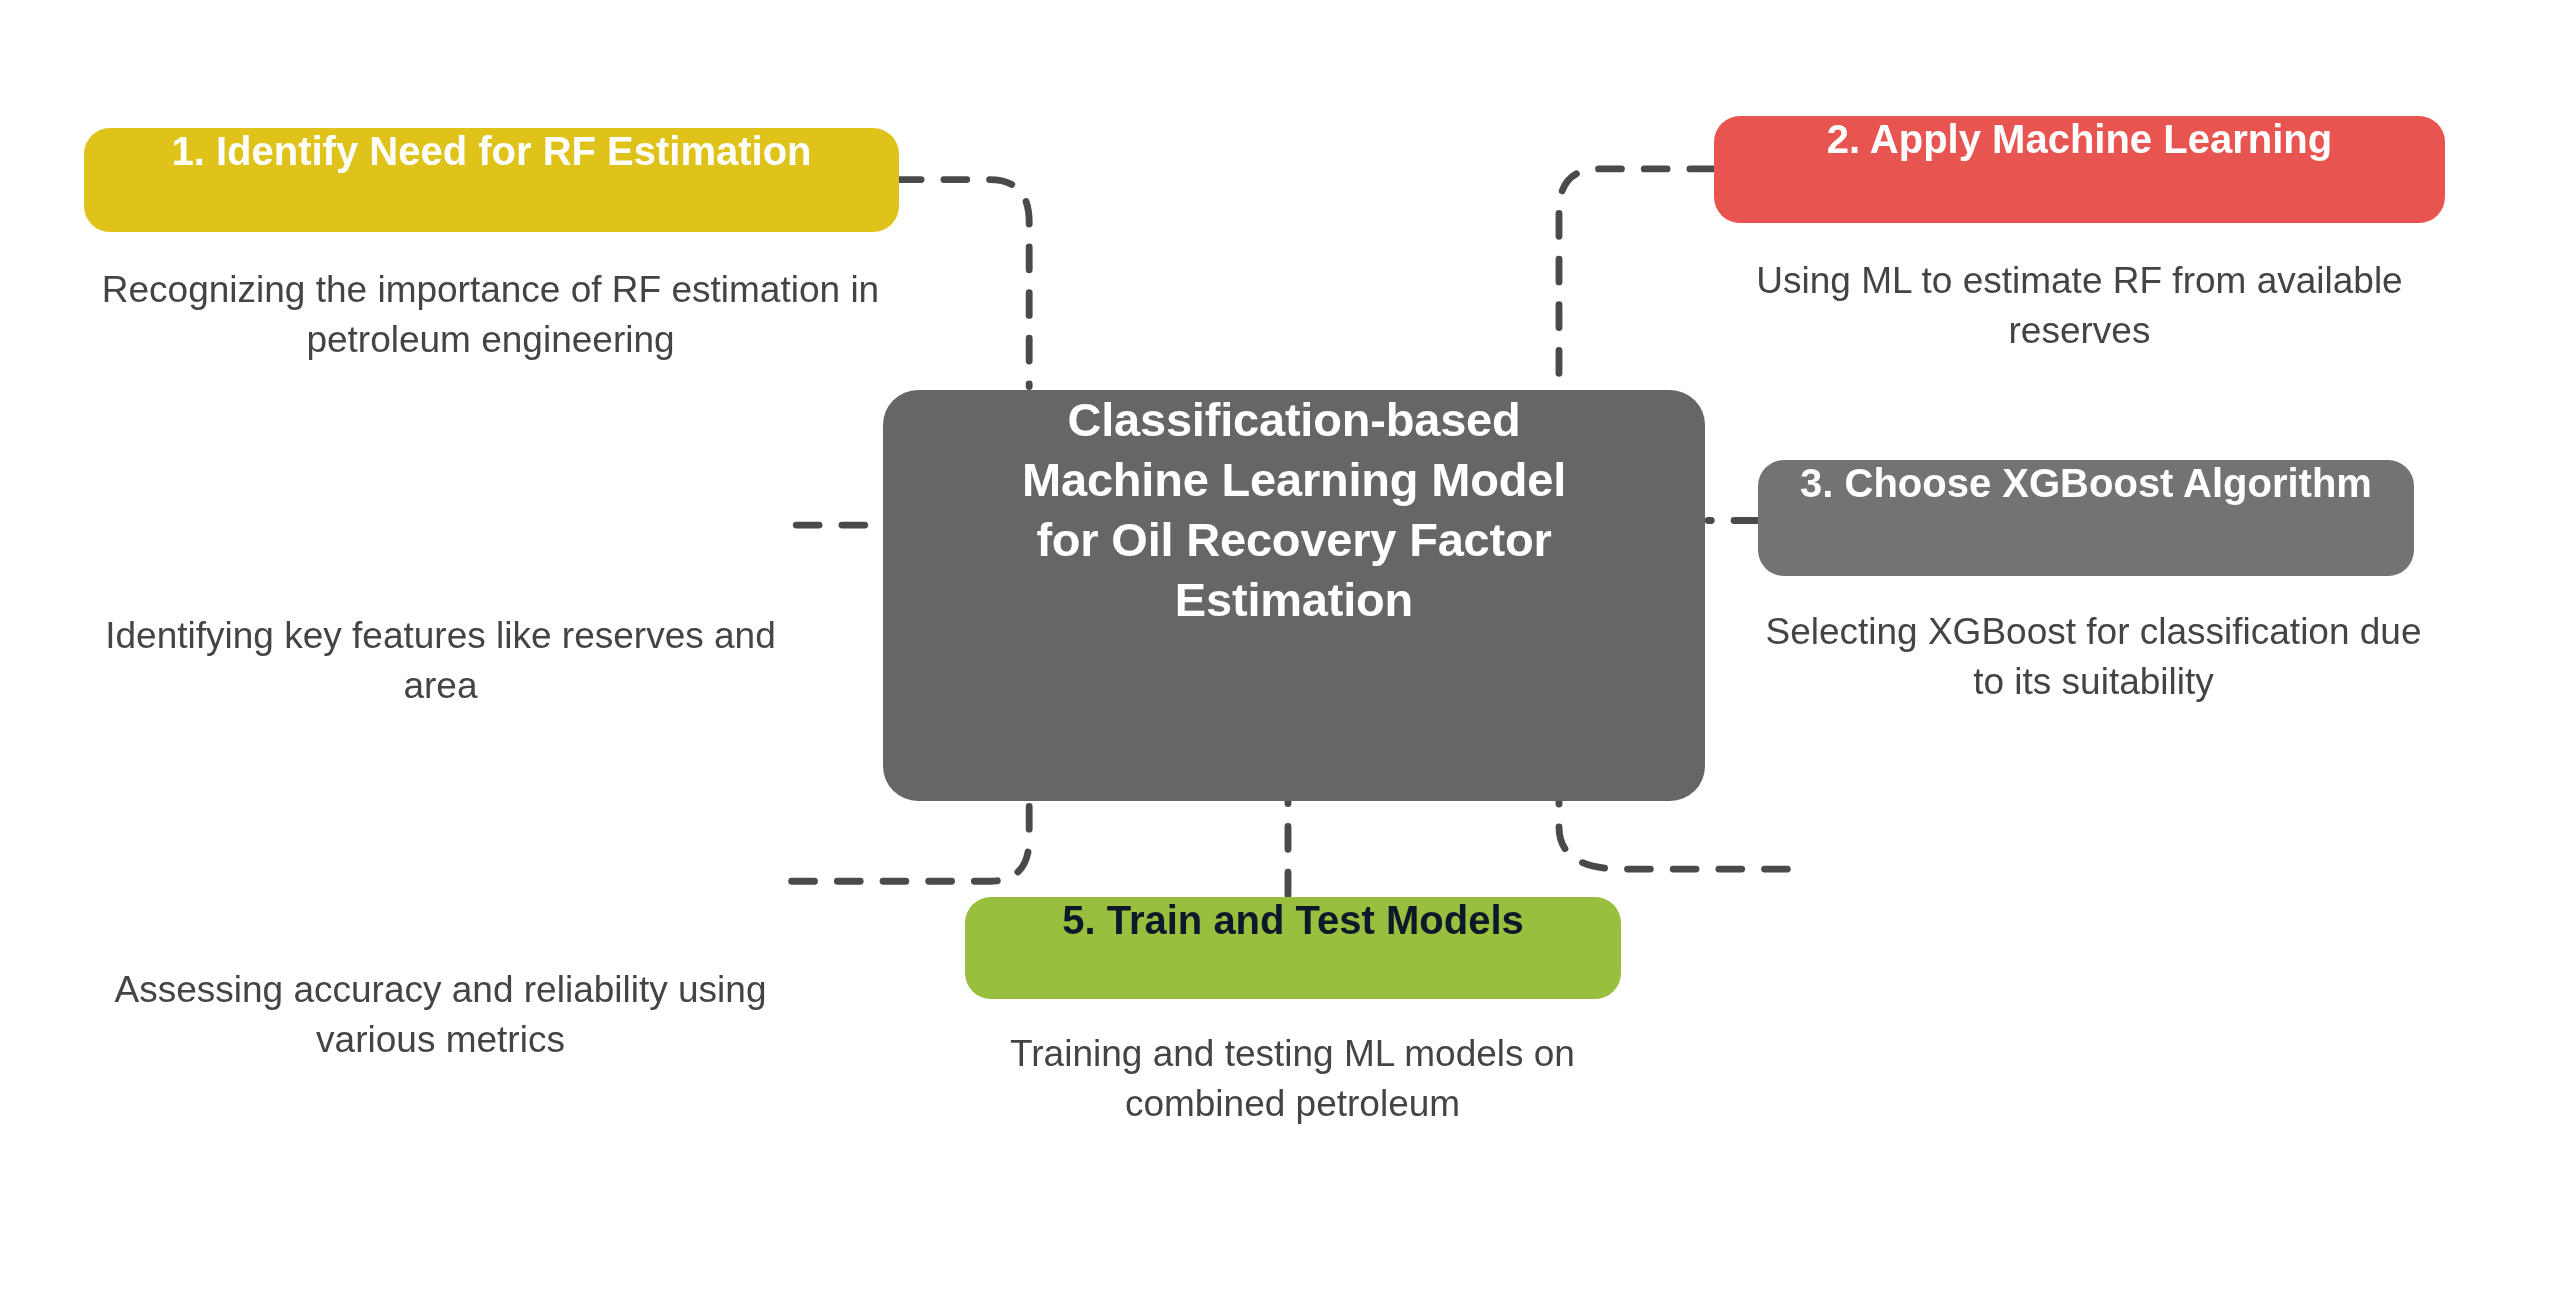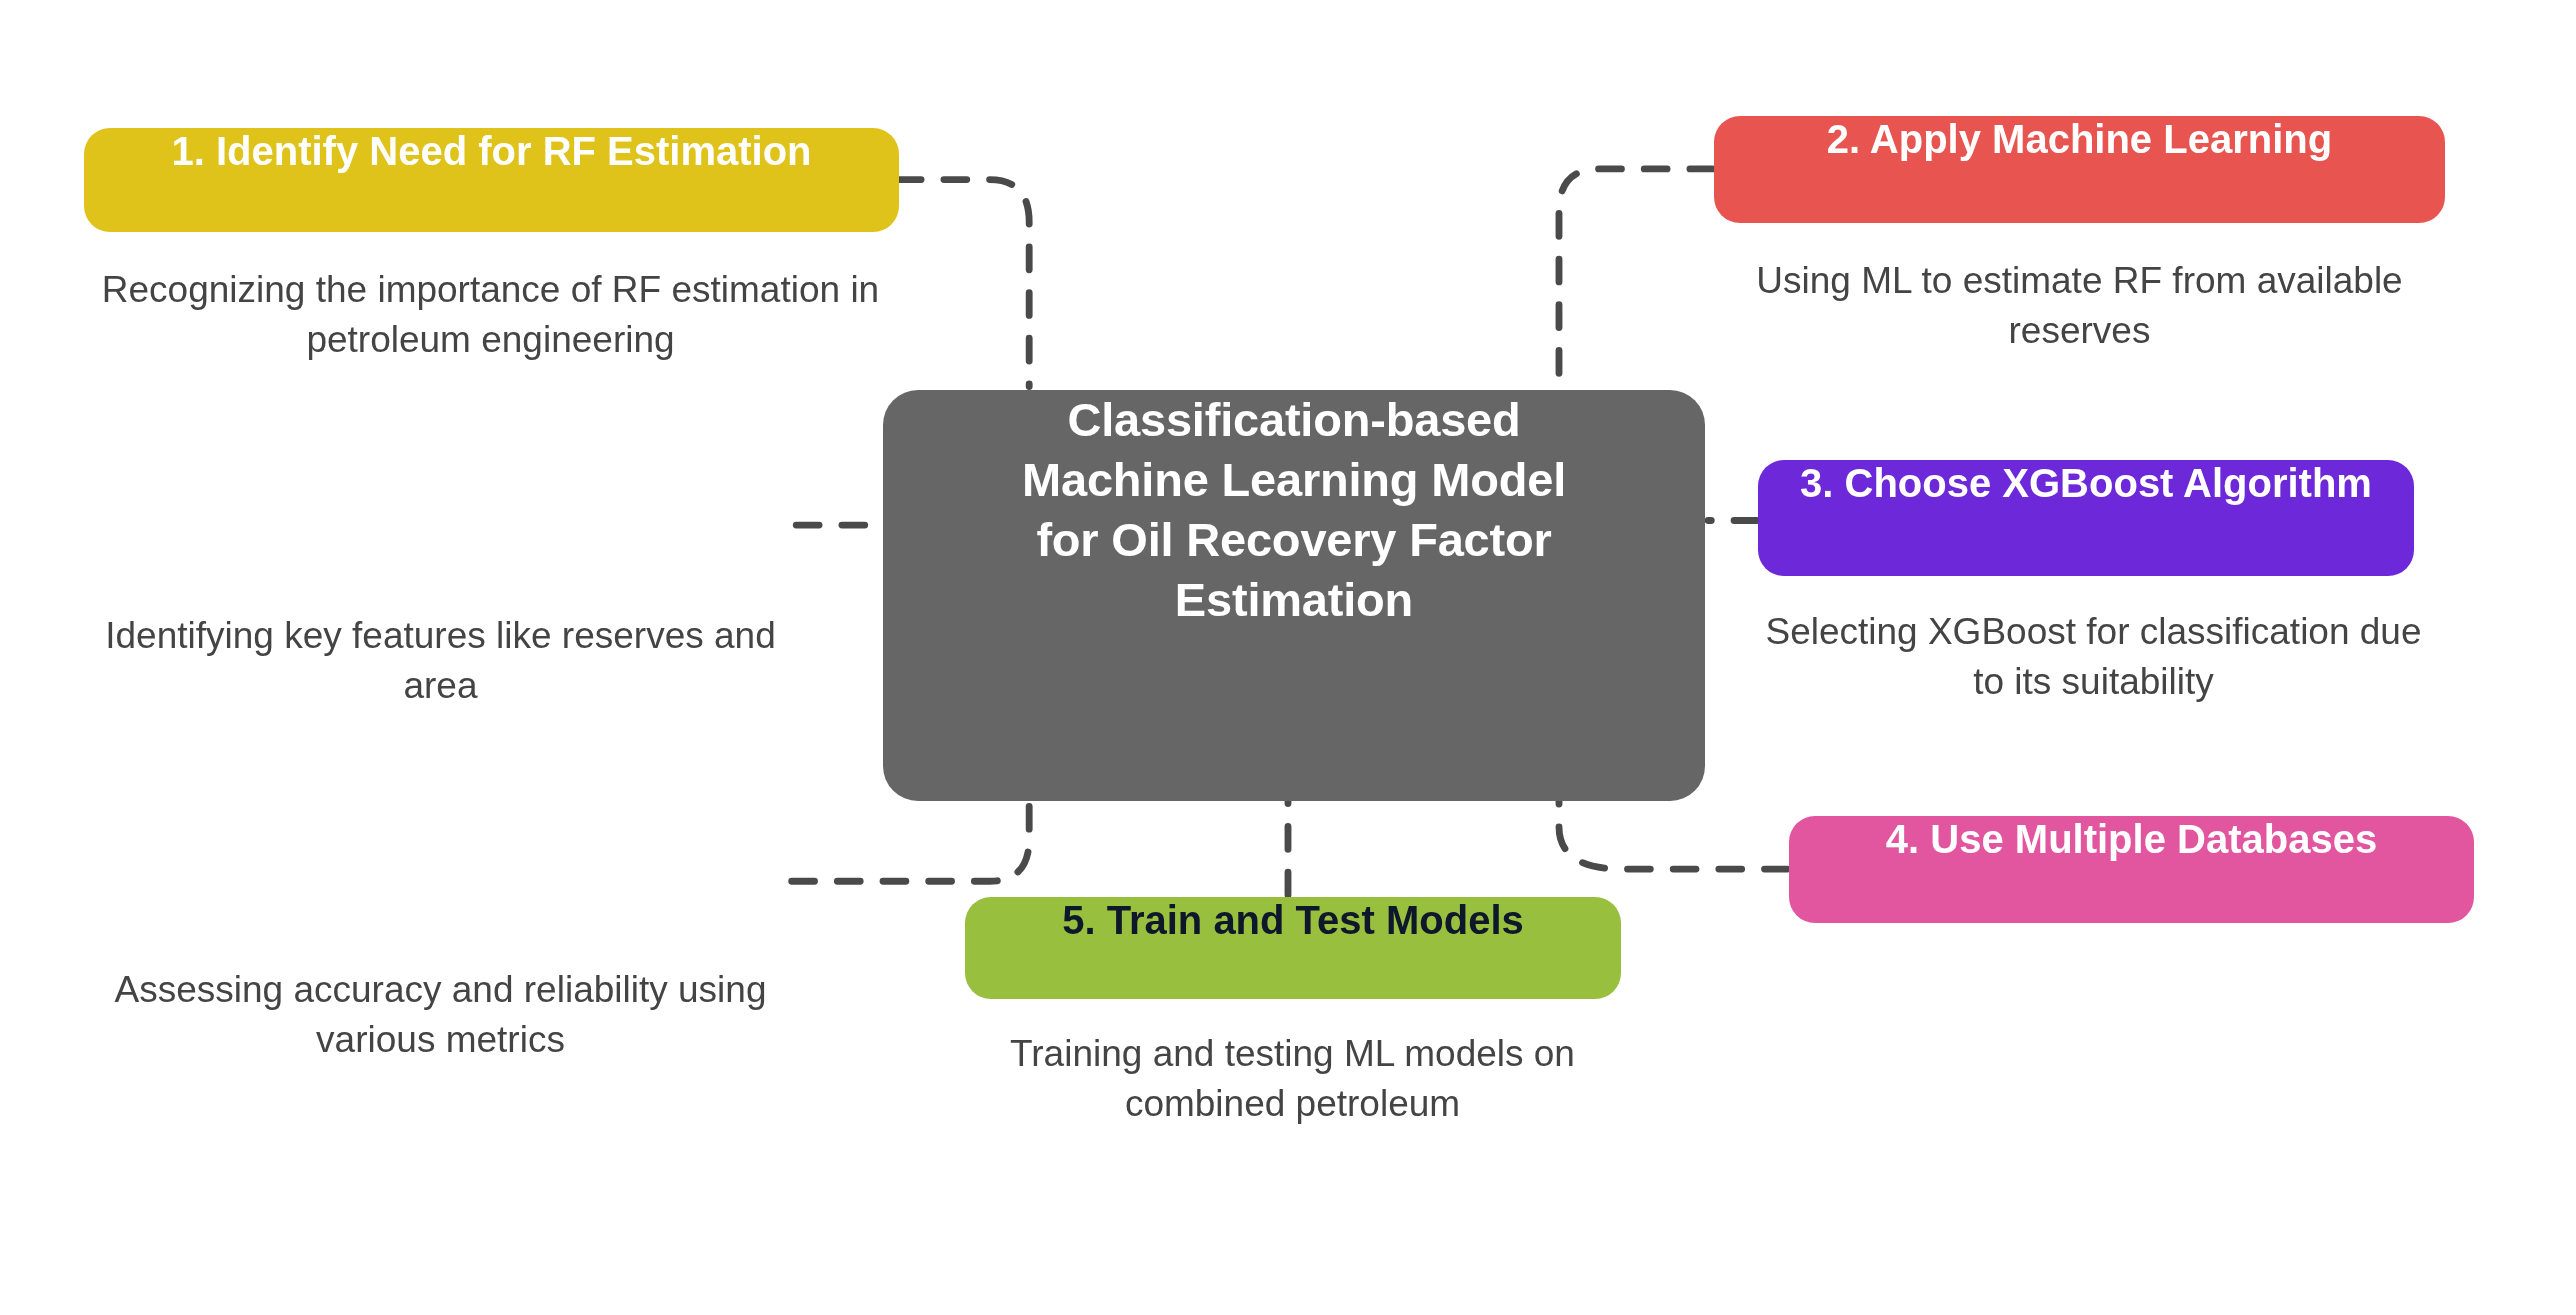--- a/index.html
+++ b/index.html
@@ -103,28 +103,25 @@
   <div class="node" id="node-1" style="background: rgb(223, 195, 27); color: rgb(255, 255, 255);">
     <span>1. Identify Need for RF Estimation</span>
   </div>
   <div class="caption" id="cap-1">Recognizing the importance of RF estimation in petroleum engineering</div>
 
   <div class="node" id="node-2" style="background: rgb(232, 85, 80); color: rgb(255, 255, 255);">
     <span>2. Apply Machine Learning</span>
   </div>
   <div class="caption" id="cap-2">Using ML to estimate RF from available reserves</div>
 
-  <div class="node" id="node-3" style="background: #6d28d9; color: rgb(255, 255, 255);">
+  <div class="node" id="node-3" style="background: #737373; color: rgb(255, 255, 255);">
     <span>3. Choose XGBoost Algorithm</span>
   </div>
   <div class="caption" id="cap-3">Selecting XGBoost for classification due to its suitability</div>
 
-  <div class="node" id="node-4" style="background: rgb(226, 85, 159); color: rgb(255, 255, 255);">
-    <span>4. Use Multiple Databases</span>
-  </div>
 
   <div class="node" id="node-5" style="background: rgb(152, 191, 62); color: #0f172a;">
     <span>5. Train and Test Models</span>
   </div>
   <div class="caption" id="cap-5">Training and testing ML models on combined petroleum</div>
 
   <div class="caption" id="cap-6">Assessing accuracy and reliability using various metrics</div>
 
   <div class="caption" id="cap-7">Identifying key features like reserves and area</div>
 

